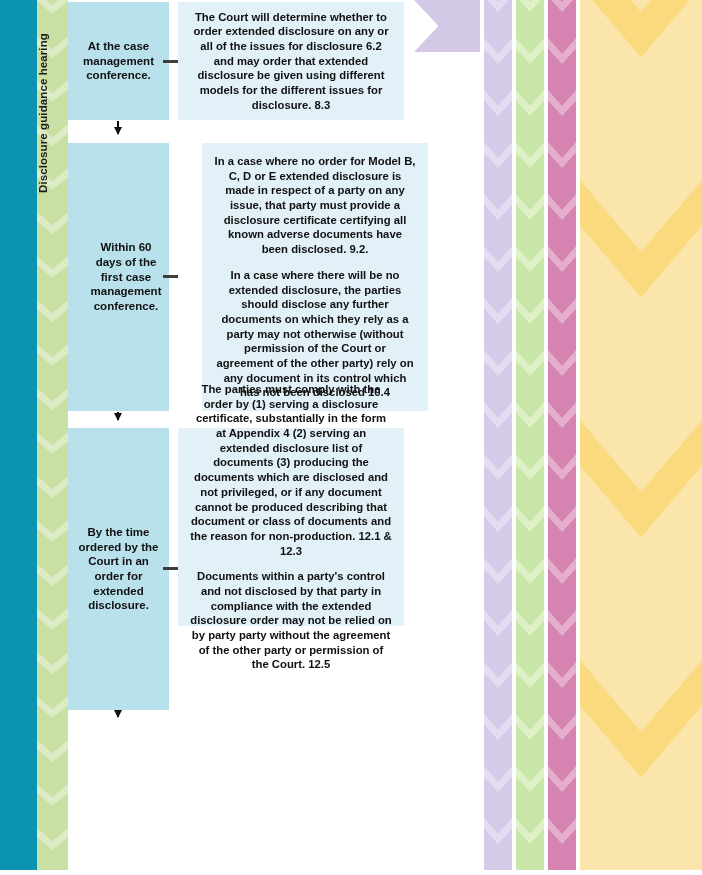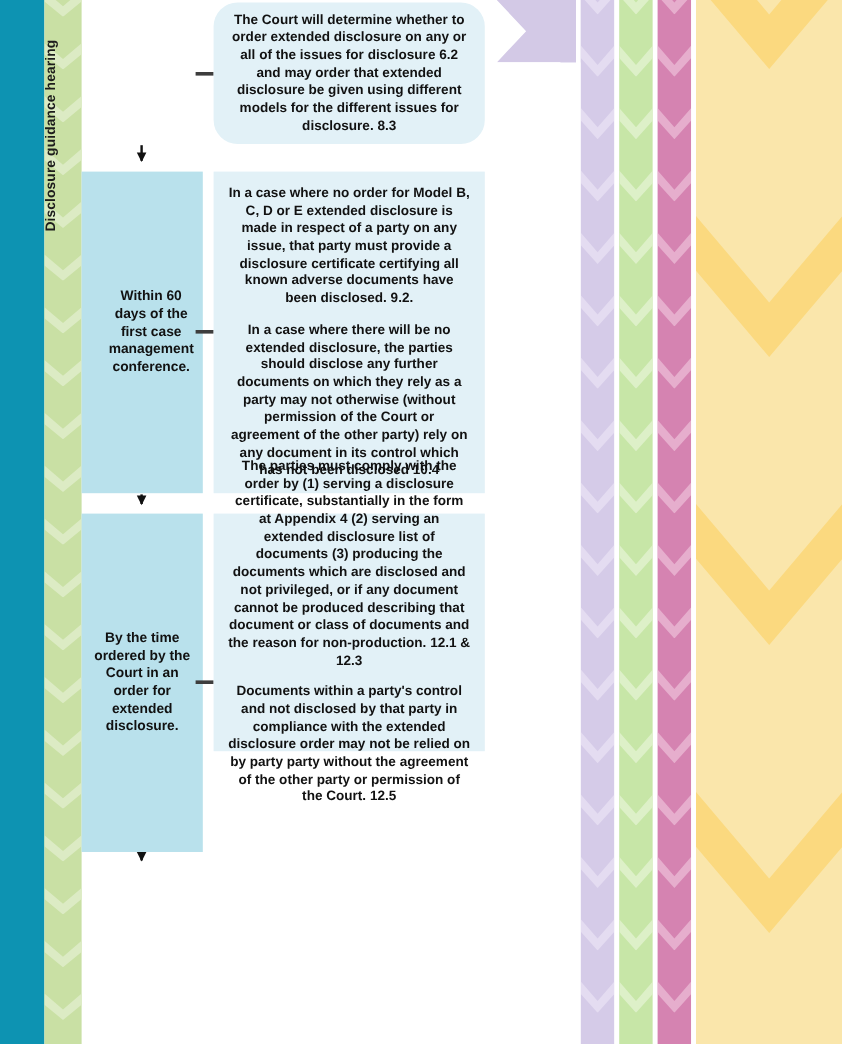--- a/index.html
+++ b/index.html
@@ -198,39 +198,40 @@
       <div class="chev" style="top: 564px;"></div>
       <div class="chev" style="top: 608px;"></div>
       <div class="chev" style="top: 652px;"></div>
       <div class="chev" style="top: 696px;"></div>
       <div class="chev" style="top: 740px;"></div>
       <div class="chev" style="top: 784px;"></div>
       <div class="chev" style="top: 828px;"></div>
     </div>
   <div class="lane-label">Disclosure guidance hearing</div>
 
+  <div class="stage-box" style="top:2px;height:118px;">At the case management conference.</div>
 
   <div class="stage-box" style="top:143px;height:268px;padding-left:20px;">Within 60 days of the first case management conference.</div>
 
   <div class="stage-box" style="top:428px;height:282px;">By the time ordered by the Court in an order for extended disclosure.</div>
 
 
   <div class="vconn" style="left:117px; top:121px; height:13px;"></div>
   <div class="vconn" style="left:117px; top:412px; height:8px;"></div>
   <div class="vconn" style="left:117px; top:711px; height:6px;"></div>
 
   <div class="hdash" style="left:163px; top:60px;"></div>
   <div class="hdash" style="left:163px; top:275px;"></div>
   <div class="hdash" style="left:163px; top:567px;"></div>
 
-  <div class="detail-card" id="card0" style="top:2px;height:118px;border-radius:20px;">
+  <div class="detail-card" id="card0" style="top:2px;height:118px;">
       <p><span>The Court will determine whether to order extended disclosure on any or all of the issues for disclosure 6.2 and may order that extended disclosure be given using different models for the different issues for disclosure. 8.3</span></p>
     </div>
 
-  <div class="detail-card" id="card1" style="top:143px;height:268px;">
+  <div class="detail-card" id="card1" style="top:143px;height:268px;margin-left:24px;">
       <p><span>In a case where no order for Model B, C, D or E extended disclosure is made in respect of a party on any issue, that party must provide a </span><b>disclosure certificate</b><span> certifying all known adverse documents have been disclosed. 9.2.</span></p>
       <p><span>In a case where there will be no extended disclosure, the parties should disclose any further documents on which they rely as a party may not otherwise (without permission of the Court or agreement of the other party) rely on any document in its control which has not been disclosed 10.4</span></p>
     </div>
 
   <div class="detail-card" id="card2" style="top:428px;height:198px;justify-content:center;">
       <p><span>The parties must comply with the order by (1) serving a </span><b>disclosure certificate</b><span>, substantially in the form at Appendix 4 (2) serving an </span><b>extended disclosure list of documents</b><span> (3) producing the documents which are disclosed and not privileged, or if any document cannot be produced describing that document or class of documents and the reason for non-production. 12.1 &amp; 12.3</span></p>
       <p><span>Documents within a party's control and not disclosed by that party in compliance with the extended disclosure order may not be relied on by </span><b>party party</b><span> without the agreement of the other party or permission of the Court. 12.5</span></p>
     </div>
 
   <div class="purple-flag arrow" style="left:414px; top:0px; width:94px; height:52px;"></div>

